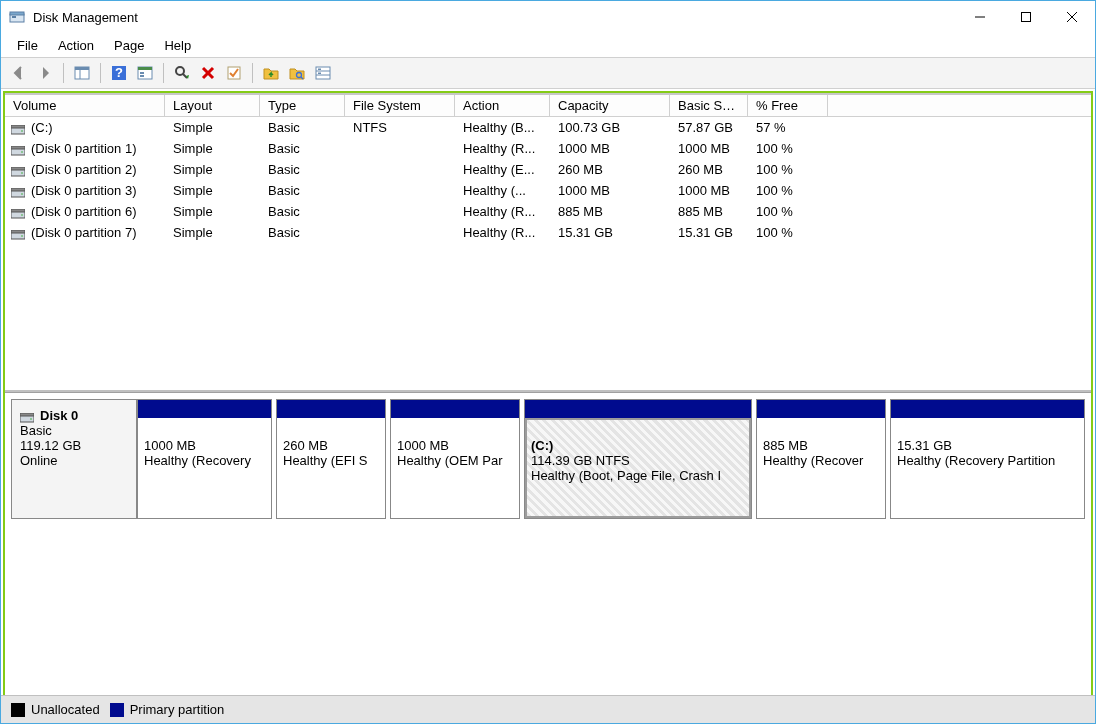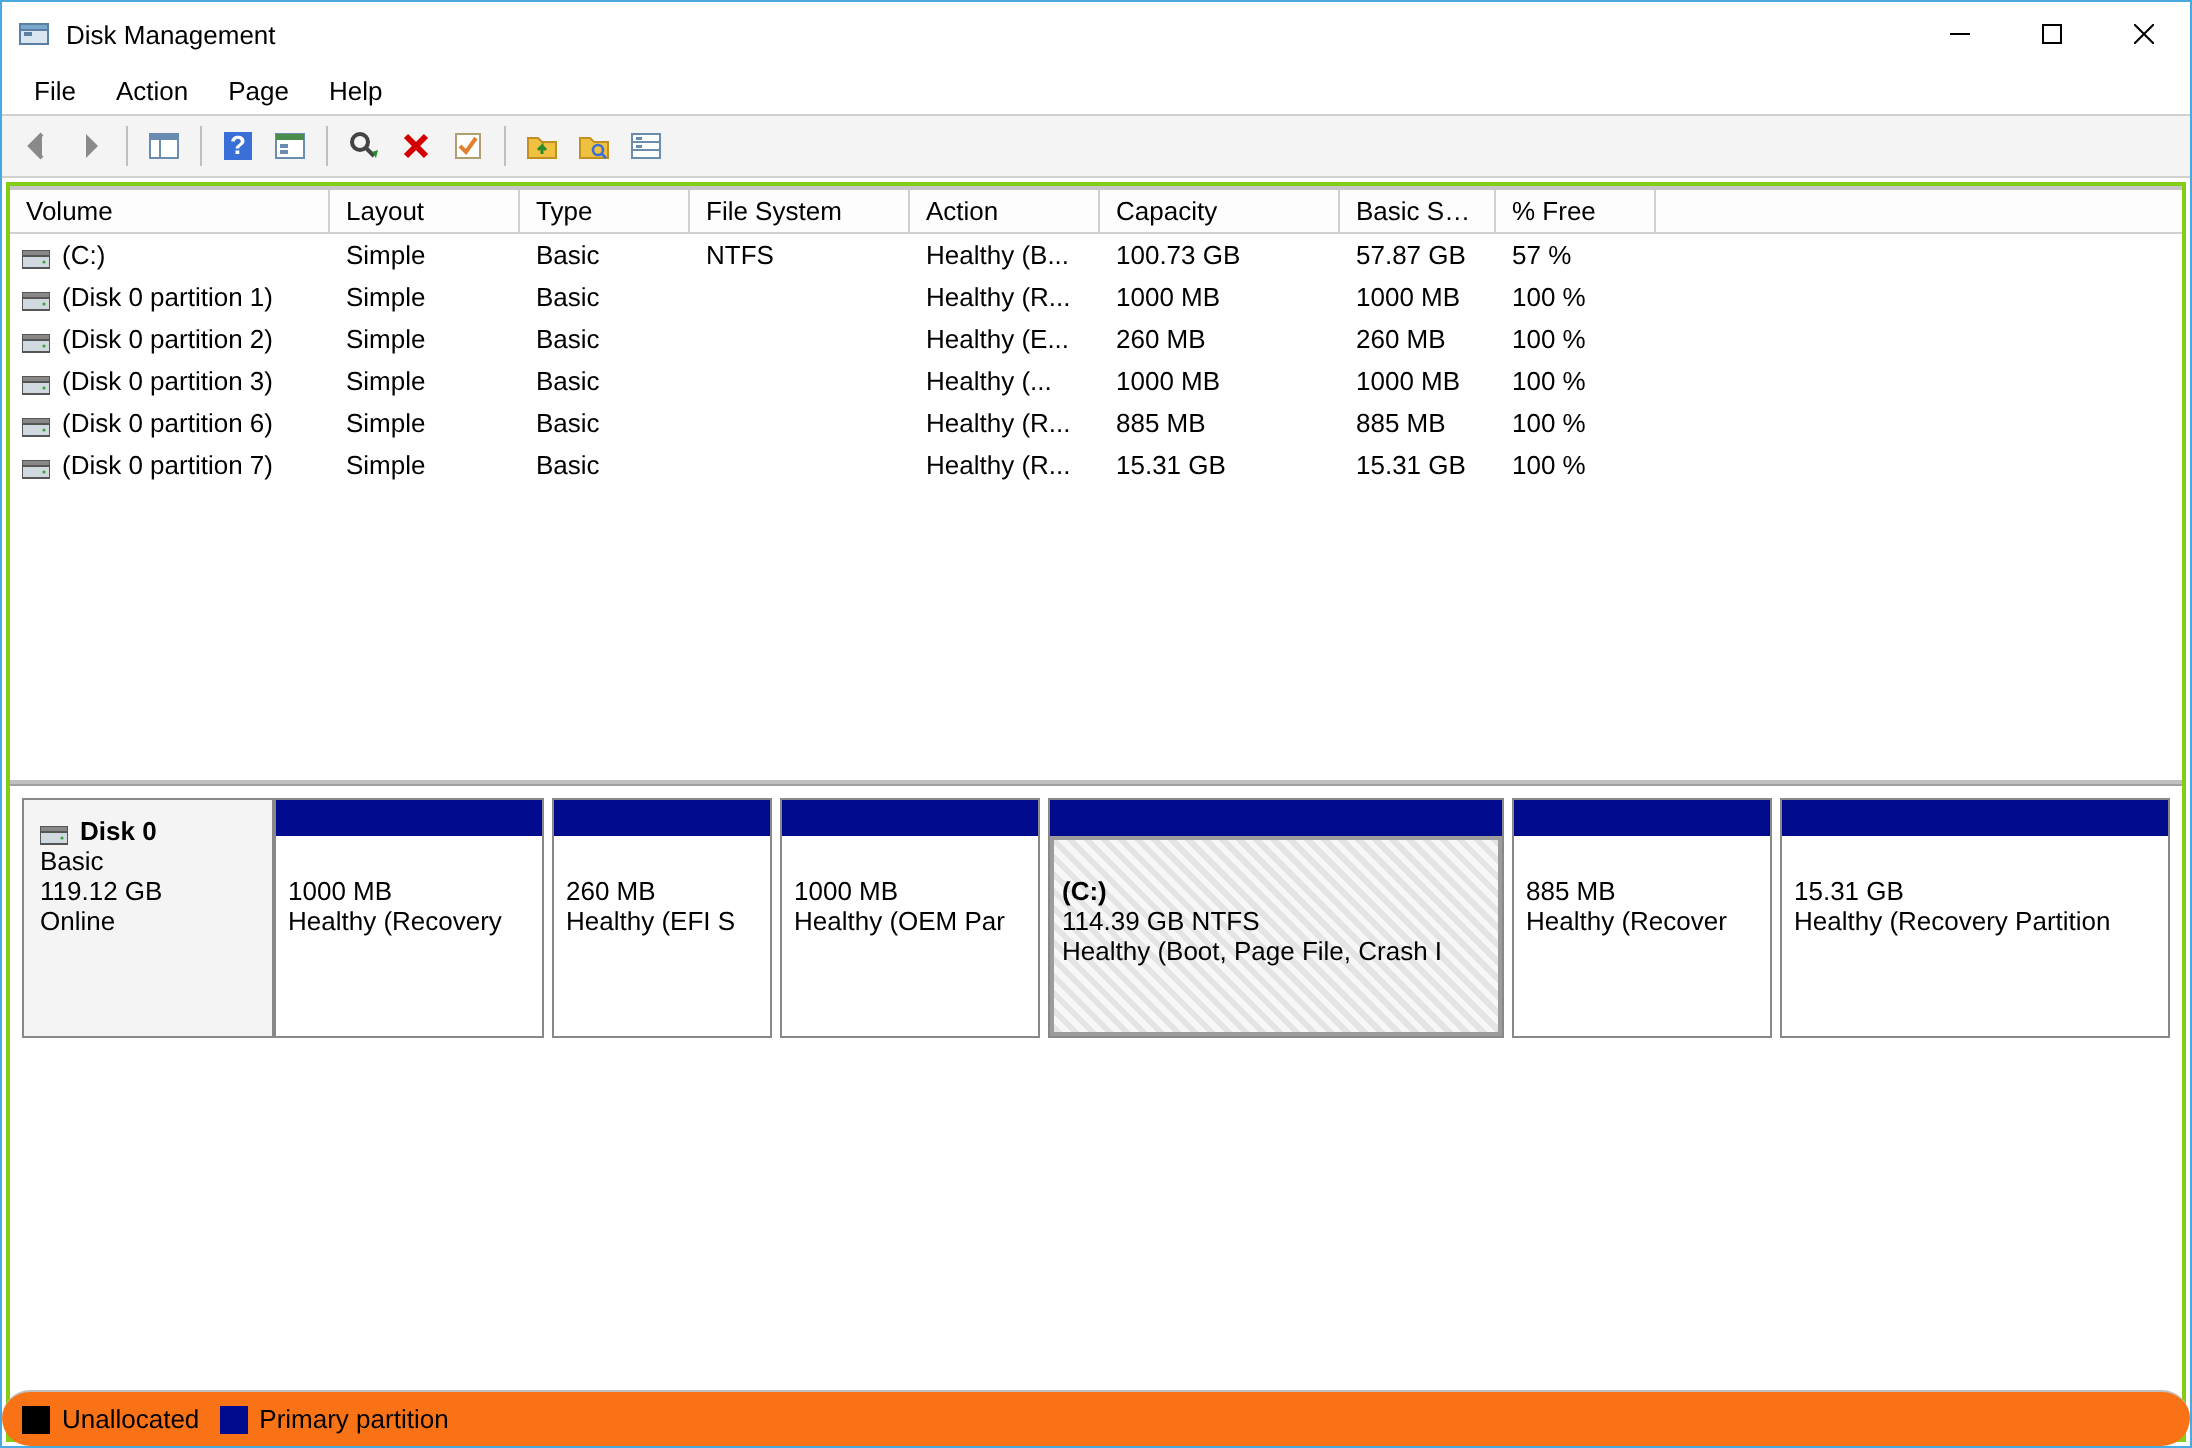--- a/index.html
+++ b/index.html
@@ -211,22 +211,21 @@
     position: absolute;
     bottom: 0;
     left: 0;
     right: 0;
     height: 28px;
     border-top: 1px solid #c0c0c0;
     display: flex;
     align-items: center;
     padding: 0 10px;
     gap: 10px;
-    background: #f97316;
-    border-radius: 14px;
+    background: #e5e5e5;
   }
   .legend .swatch {
     width: 14px;
     height: 14px;
     display: inline-block;
     margin-right: 2px;
     vertical-align: middle;
   }
   .legend .leg-item {
     display: flex;

